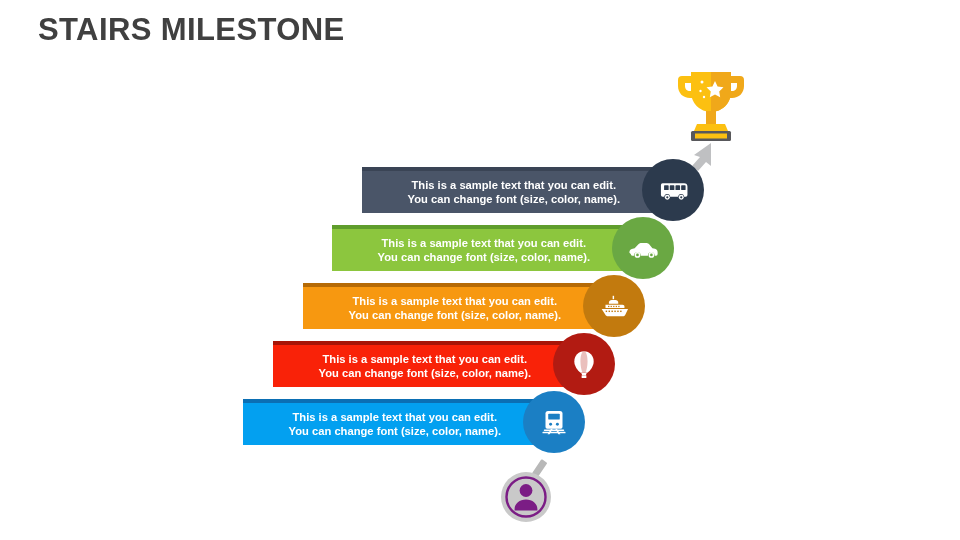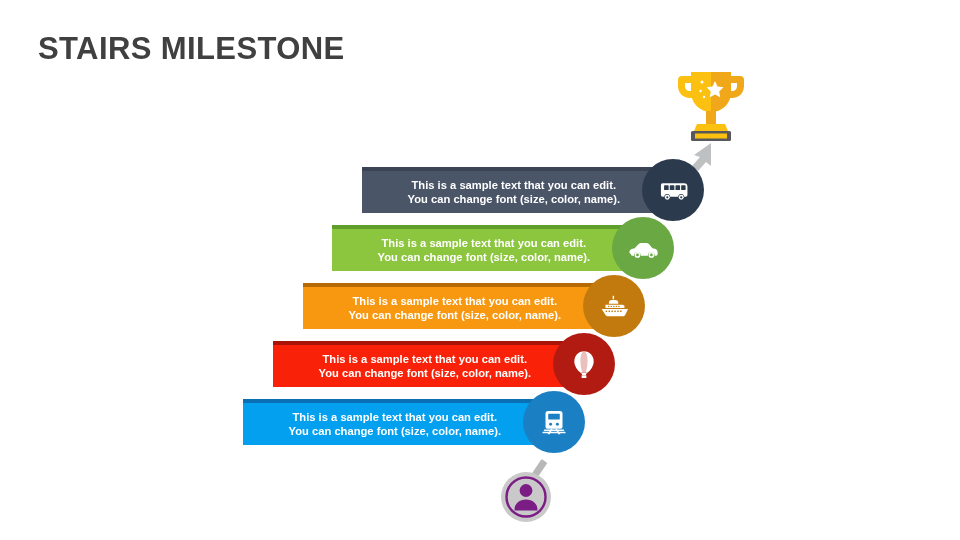--- a/index.html
+++ b/index.html
@@ -19,21 +19,21 @@
   #slide {
     position: absolute;
     inset: 0;
     background: #ffffff;
   }
 
   
   #page-title {
     position: absolute;
     left: 38px;
-    top: 31px;
+    top: 12px;
     font-size: 31px;
     font-weight: bold;
     letter-spacing: 0.4px;
     color: #404040;
     white-space: nowrap;
   }
 
   
   #stairs {
     position: absolute;

